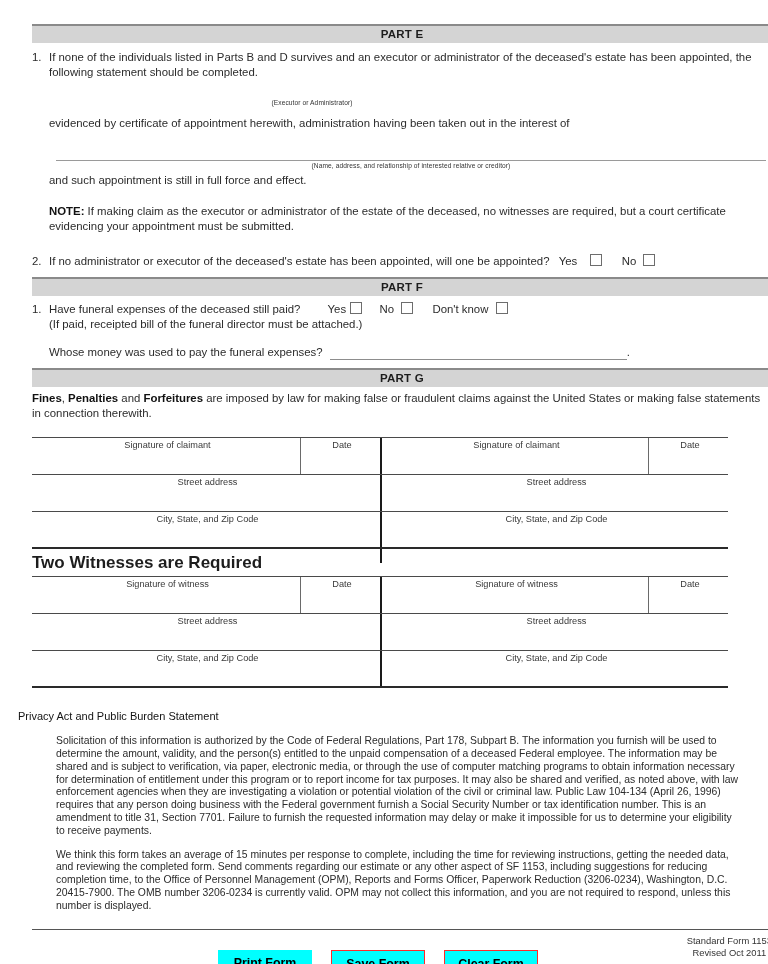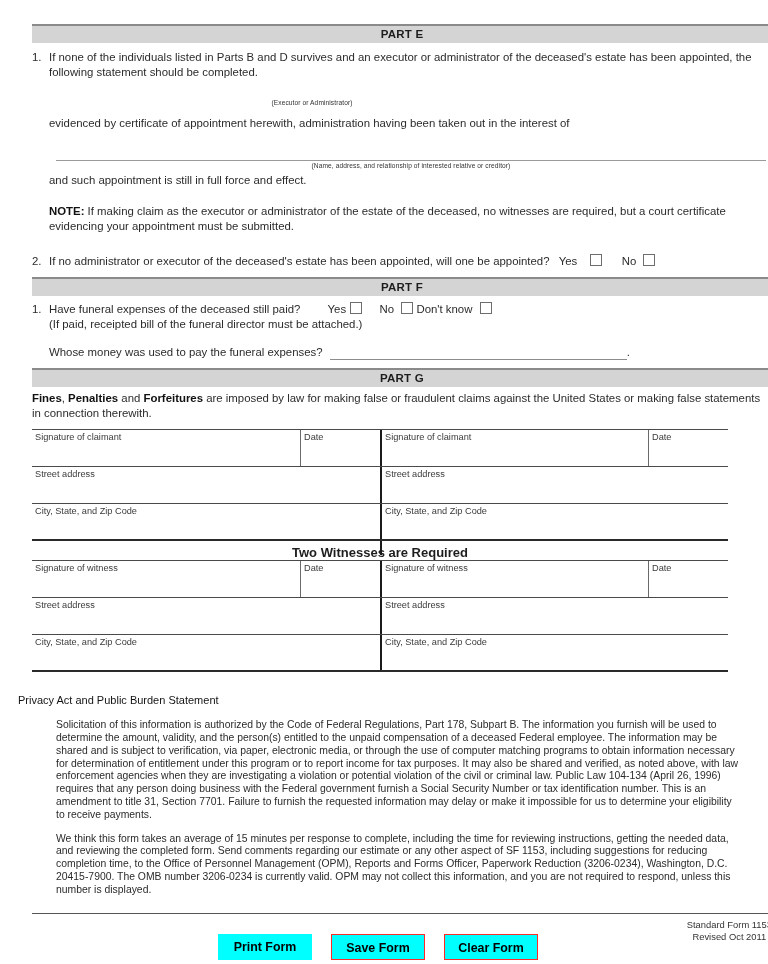--- a/index.html
+++ b/index.html
@@ -84,23 +84,24 @@
     width: 10px;
     height: 10px;
     border: 1.2px solid #6d6d6d;
     background: #fff;
     vertical-align: -1px;
     margin-left: 4px;
   }
 
   
   .sigtable {
-    margin: 0 58px 0 14px;
+    margin: 8px 58px 0 14px;
     border-top: 1.2px solid #4a4a4a;
     position: relative;
+    text-align: center;
   }
   .sigrow {
     display: flex;
     border-bottom: 1.2px solid #4a4a4a;
     position: relative;
     height: 37px;
     box-sizing: border-box;
   }
   .sigrow.last { border-bottom: 2.4px solid #2a2a2a; }
   .cell {
@@ -112,23 +113,22 @@
     line-height: 11px;
   }
   .cell.sig   { flex: 0 0 268px; }
   .cell.date  { flex: 0 0 80px; border-left: 1.2px solid #6a6a6a; }
   .cell.sig2  { flex: 0 0 268px; border-left: 2.4px solid #1a1a1a; }
   .cell.date2 { flex: 1 1 auto; border-left: 1.2px solid #6a6a6a; }
   .cell.addr  { flex: 0 0 348px; }
   .cell.addr2 { flex: 1 1 auto; border-left: 2.4px solid #1a1a1a; }
 
   .witness-head {
-    text-align: center;
     font-weight: bold;
-    font-size: 13px;
+    font-size: 17px;
     color: #1d1d1d;
   }
   .mid-stub {
     position: absolute;
     left: 348px;
     top: 0;
     width: 0;
     border-left: 2.4px solid #1a1a1a;
     height: 14px;
   }
@@ -250,21 +250,21 @@
 
   <div style="height:6px"></div>
   <div class="numbered body-text">
     <span class="num">1.</span>
     <span class="txt">
       <span>Have funeral expenses of the deceased still paid?</span>
       <span style="margin-left:24px">Yes</span>
       <span class="cbox" style="margin-left:1px"></span>
       <span style="margin-left:14px">No</span>
       <span class="cbox"></span>
-      <span style="margin-left:0">Don't know</span>
+      <span style="margin-left:16px">Don't know</span>
       <span class="cbox"></span>
     </span>
   </div>
   <div class="indent body-text" style="margin-left:31px">(If paid, receipted bill of the funeral director must be attached.)</div>
 
   <div style="height:14px"></div>
   <div class="indent body-text">
     <span>Whose money was used to pay the funeral expenses?</span>
     <span class="rule" style="width:297px;margin-left:4px"></span><span>.</span>
   </div>

